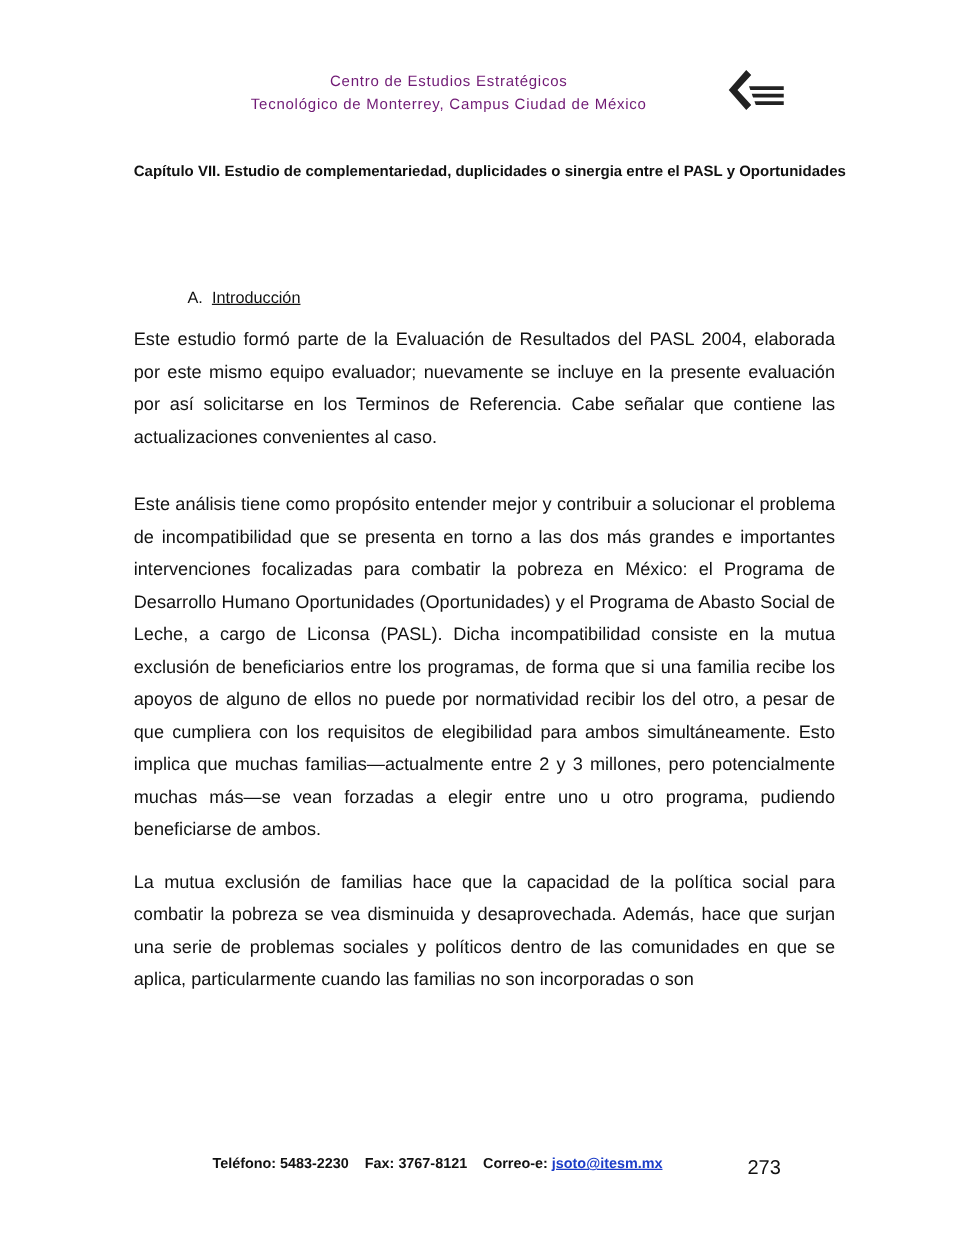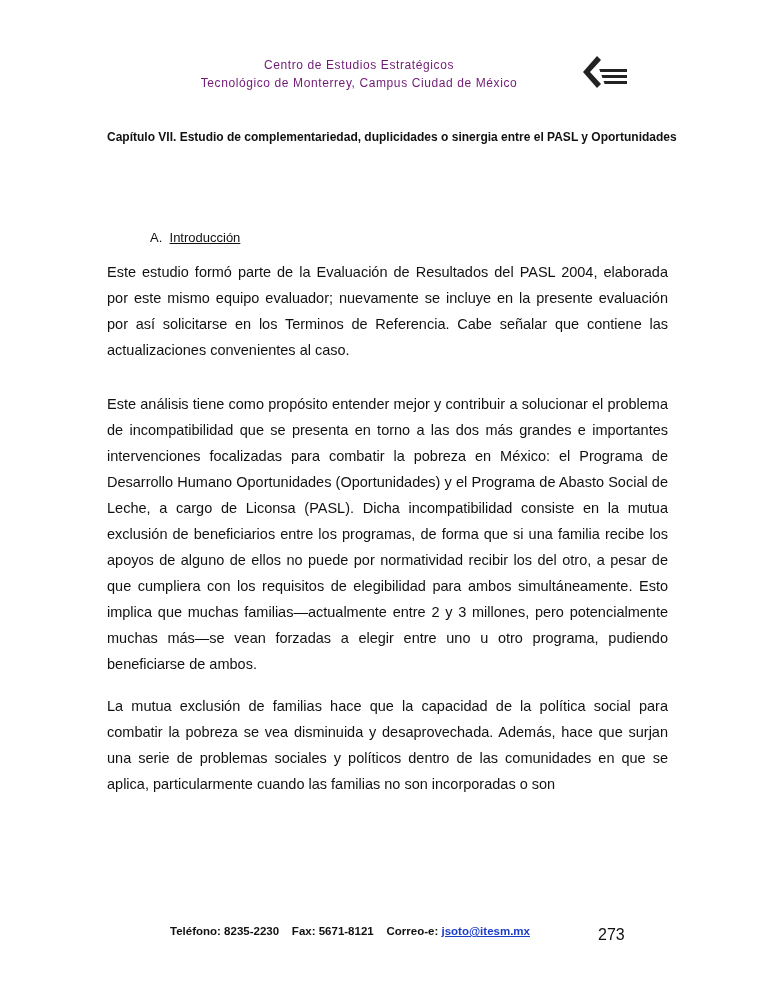--- a/index.html
+++ b/index.html
@@ -48,17 +48,17 @@
   <span>A.</span>&nbsp;
   <span class="u">Introducción</span>
 </div>
 
 <div class="para p1">Este estudio formó parte de la Evaluación de Resultados del PASL 2004, elaborada por este mismo equipo evaluador; nuevamente se incluye en la presente evaluación por así solicitarse en los Terminos de Referencia. Cabe señalar que contiene las actualizaciones convenientes al caso.</div>
 <div class="para p2">Este análisis tiene como propósito entender mejor y contribuir a solucionar el problema de incompatibilidad que se presenta en torno a las dos más grandes e importantes intervenciones focalizadas para combatir la pobreza en México: el Programa de Desarrollo Humano Oportunidades (Oportunidades) y el Programa de Abasto Social de Leche, a cargo de Liconsa (PASL). Dicha incompatibilidad consiste en la mutua exclusión de beneficiarios entre los programas, de forma que si una familia recibe los apoyos de alguno de ellos no puede por normatividad recibir los del otro, a pesar de que cumpliera con los requisitos de elegibilidad para ambos simultáneamente. Esto implica que muchas familias—actualmente entre 2 y 3 millones, pero potencialmente muchas más—se vean forzadas a elegir entre uno u otro programa, pudiendo beneficiarse de ambos.</div>
 <div class="para p3">La mutua exclusión de familias hace que la capacidad de la política social para combatir la pobreza se vea disminuida y desaprovechada. Además, hace que surjan una serie de problemas sociales y políticos dentro de las comunidades en que se aplica, particularmente cuando las familias no son incorporadas o son</div>
 
 <div class="footer">
   <div>
-    <span style="white-space:pre;">Teléfono: 8235-2230    Fax: 5671-8121    Correo-e: </span><a href="#">jsoto@itesm.mx</a>
+    <span style="white-space:pre;">Teléfono: 5483-2230    Fax: 3767-8121    Correo-e: </span><a href="#">jsoto@itesm.mx</a>
   </div>
 </div>
 
 <div class="page-num">273</div>
 
 </body></html>

